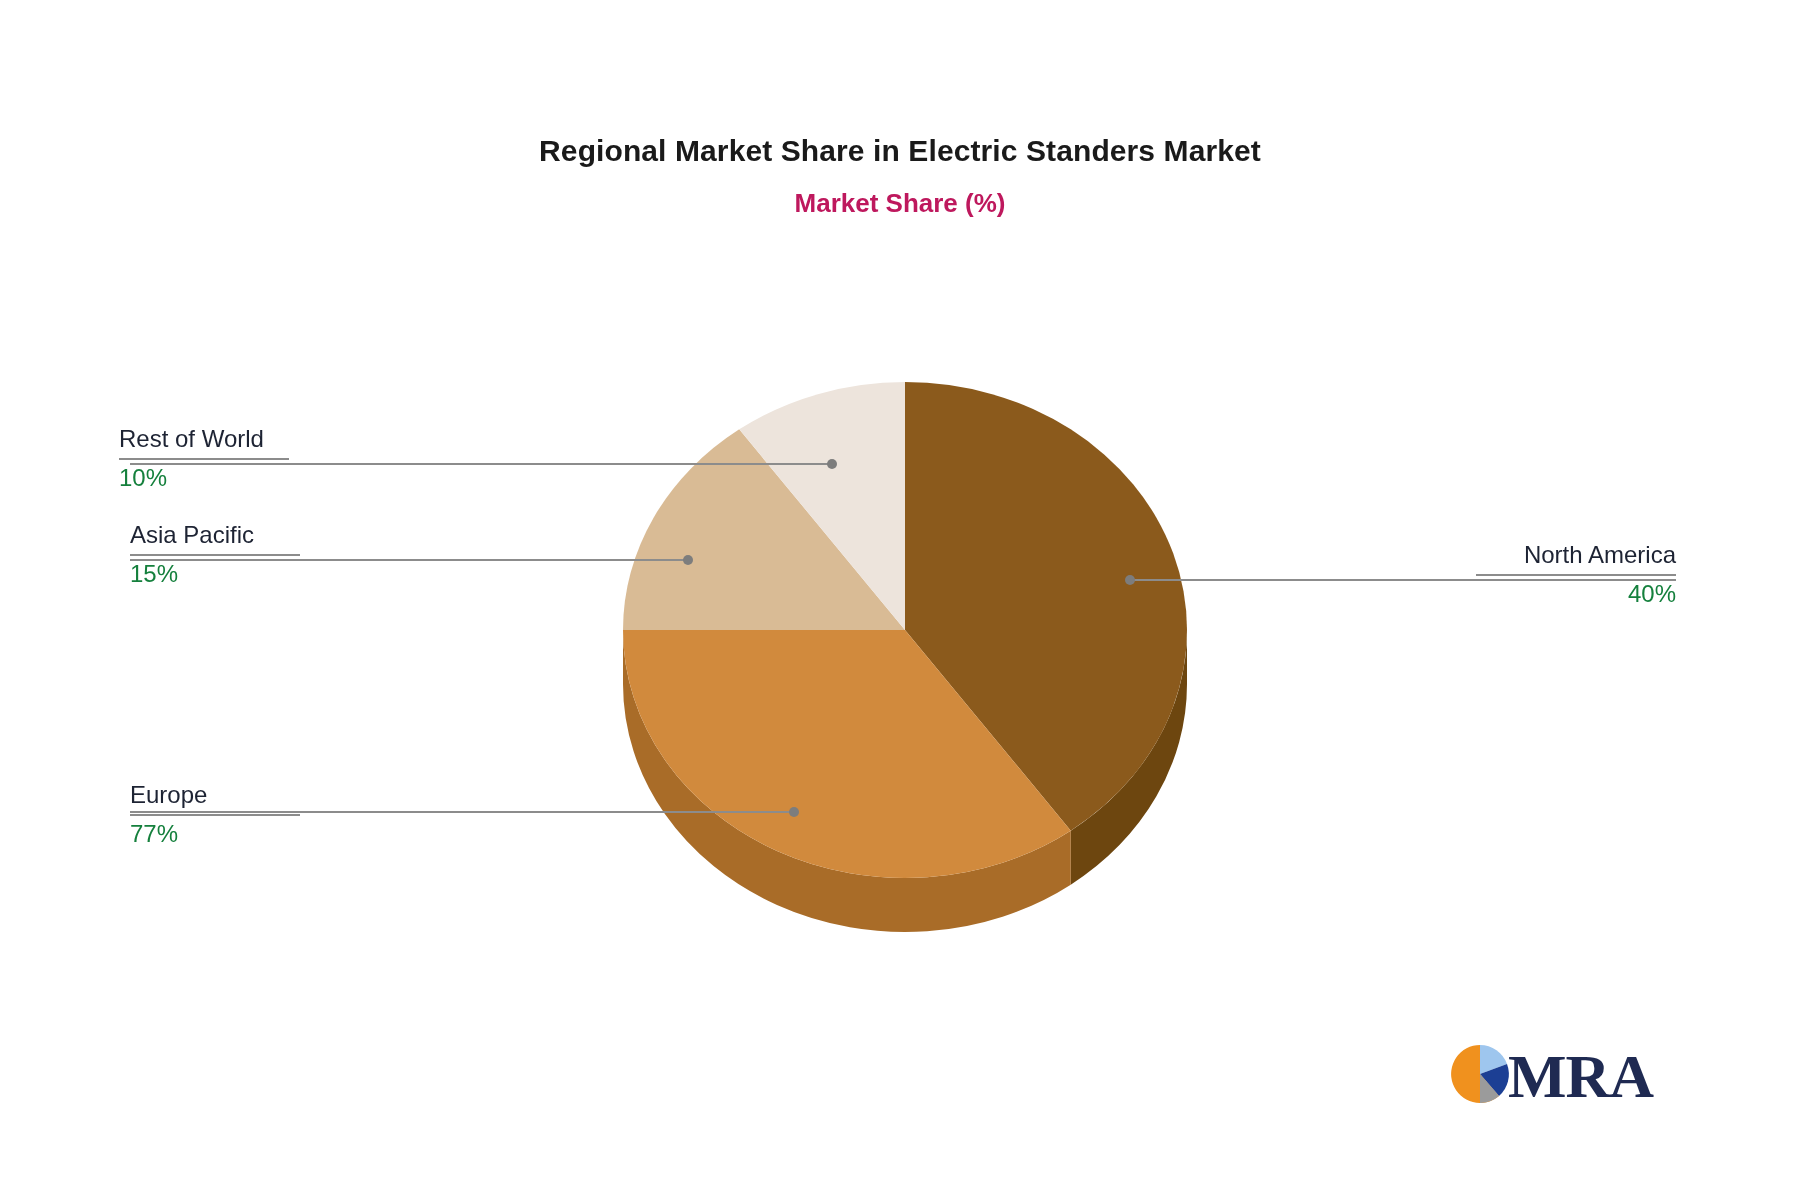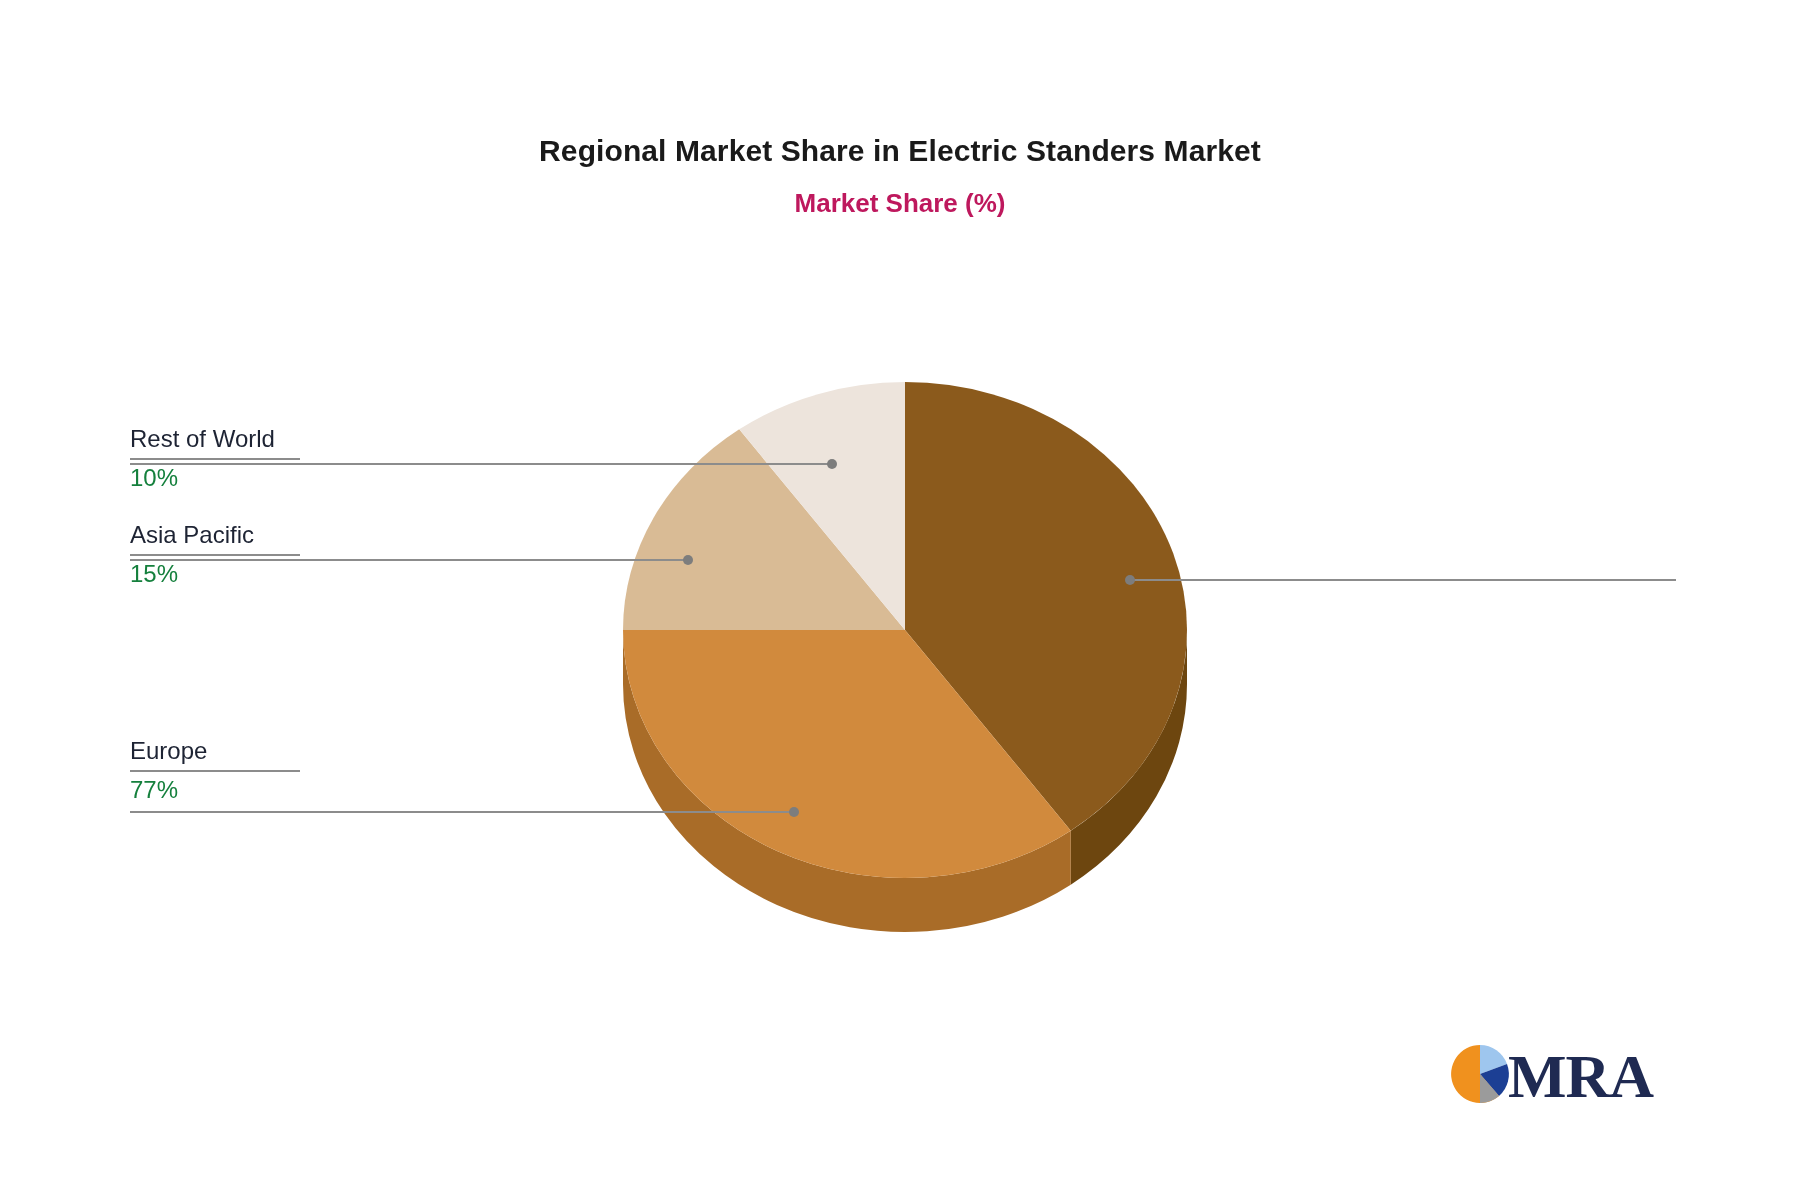--- a/index.html
+++ b/index.html
@@ -112,38 +112,43 @@
       <circle cx="688" cy="560" r="5" fill="#7d7d7d"></circle>
 
       <line x1="130" y1="812" x2="794" y2="812" stroke="#8c8c8c" stroke-width="2"></line>
       <circle cx="794" cy="812" r="5" fill="#7d7d7d"></circle>
 
       <line x1="1130" y1="580" x2="1676" y2="580" stroke="#8c8c8c" stroke-width="2"></line>
       <circle cx="1130" cy="580" r="5" fill="#7d7d7d"></circle>
     </g>
   </svg>
 
-  <div class="callout left" style="left:130px; top:424px; width:170px;">
+  <div class="callout left" style="left:119px; top:424px; width:170px;">
     <div class="callout-name">Rest of World</div>
     <div class="callout-rule"></div>
     <div class="callout-value">10%</div>
   </div>
 
   <div class="callout left" style="left:130px; top:520px; width:170px;">
     <div class="callout-name">Asia Pacific</div>
     <div class="callout-rule"></div>
     <div class="callout-value">15%</div>
   </div>
 
-  <div class="callout left" style="left:130px; top:736px; width:170px;">
+  <div class="callout left" style="left:130px; top:780px; width:170px;">
     <div class="callout-name">Europe</div>
     <div class="callout-rule"></div>
     <div class="callout-value">77%</div>
   </div>
 
+  <div class="callout right" style="left:1476px; top:540px; width:200px;">
+    <div class="callout-name">North America</div>
+    <div class="callout-rule"></div>
+    <div class="callout-value">40%</div>
+  </div>
 
   <svg id="logo" viewBox="0 0 208 78">
     <g>
       <path d="M32 39 L32 10 A29 29 0 1 0 51 61 Z" fill="#f0911e"></path>
       <path d="M32 39 L32 10 A29 29 0 0 1 59 29 Z" fill="#9ec6ee"></path>
       <path d="M32 39 L59 29 A29 29 0 0 1 51 61 Z" fill="#1c3f94"></path>
       <path d="M32 39 L51 61 A29 29 0 0 1 32 68 Z" fill="#9b9b9b"></path>
     </g>
     <text class="logo-text" x="60" y="62">MRA</text>
   </svg>

